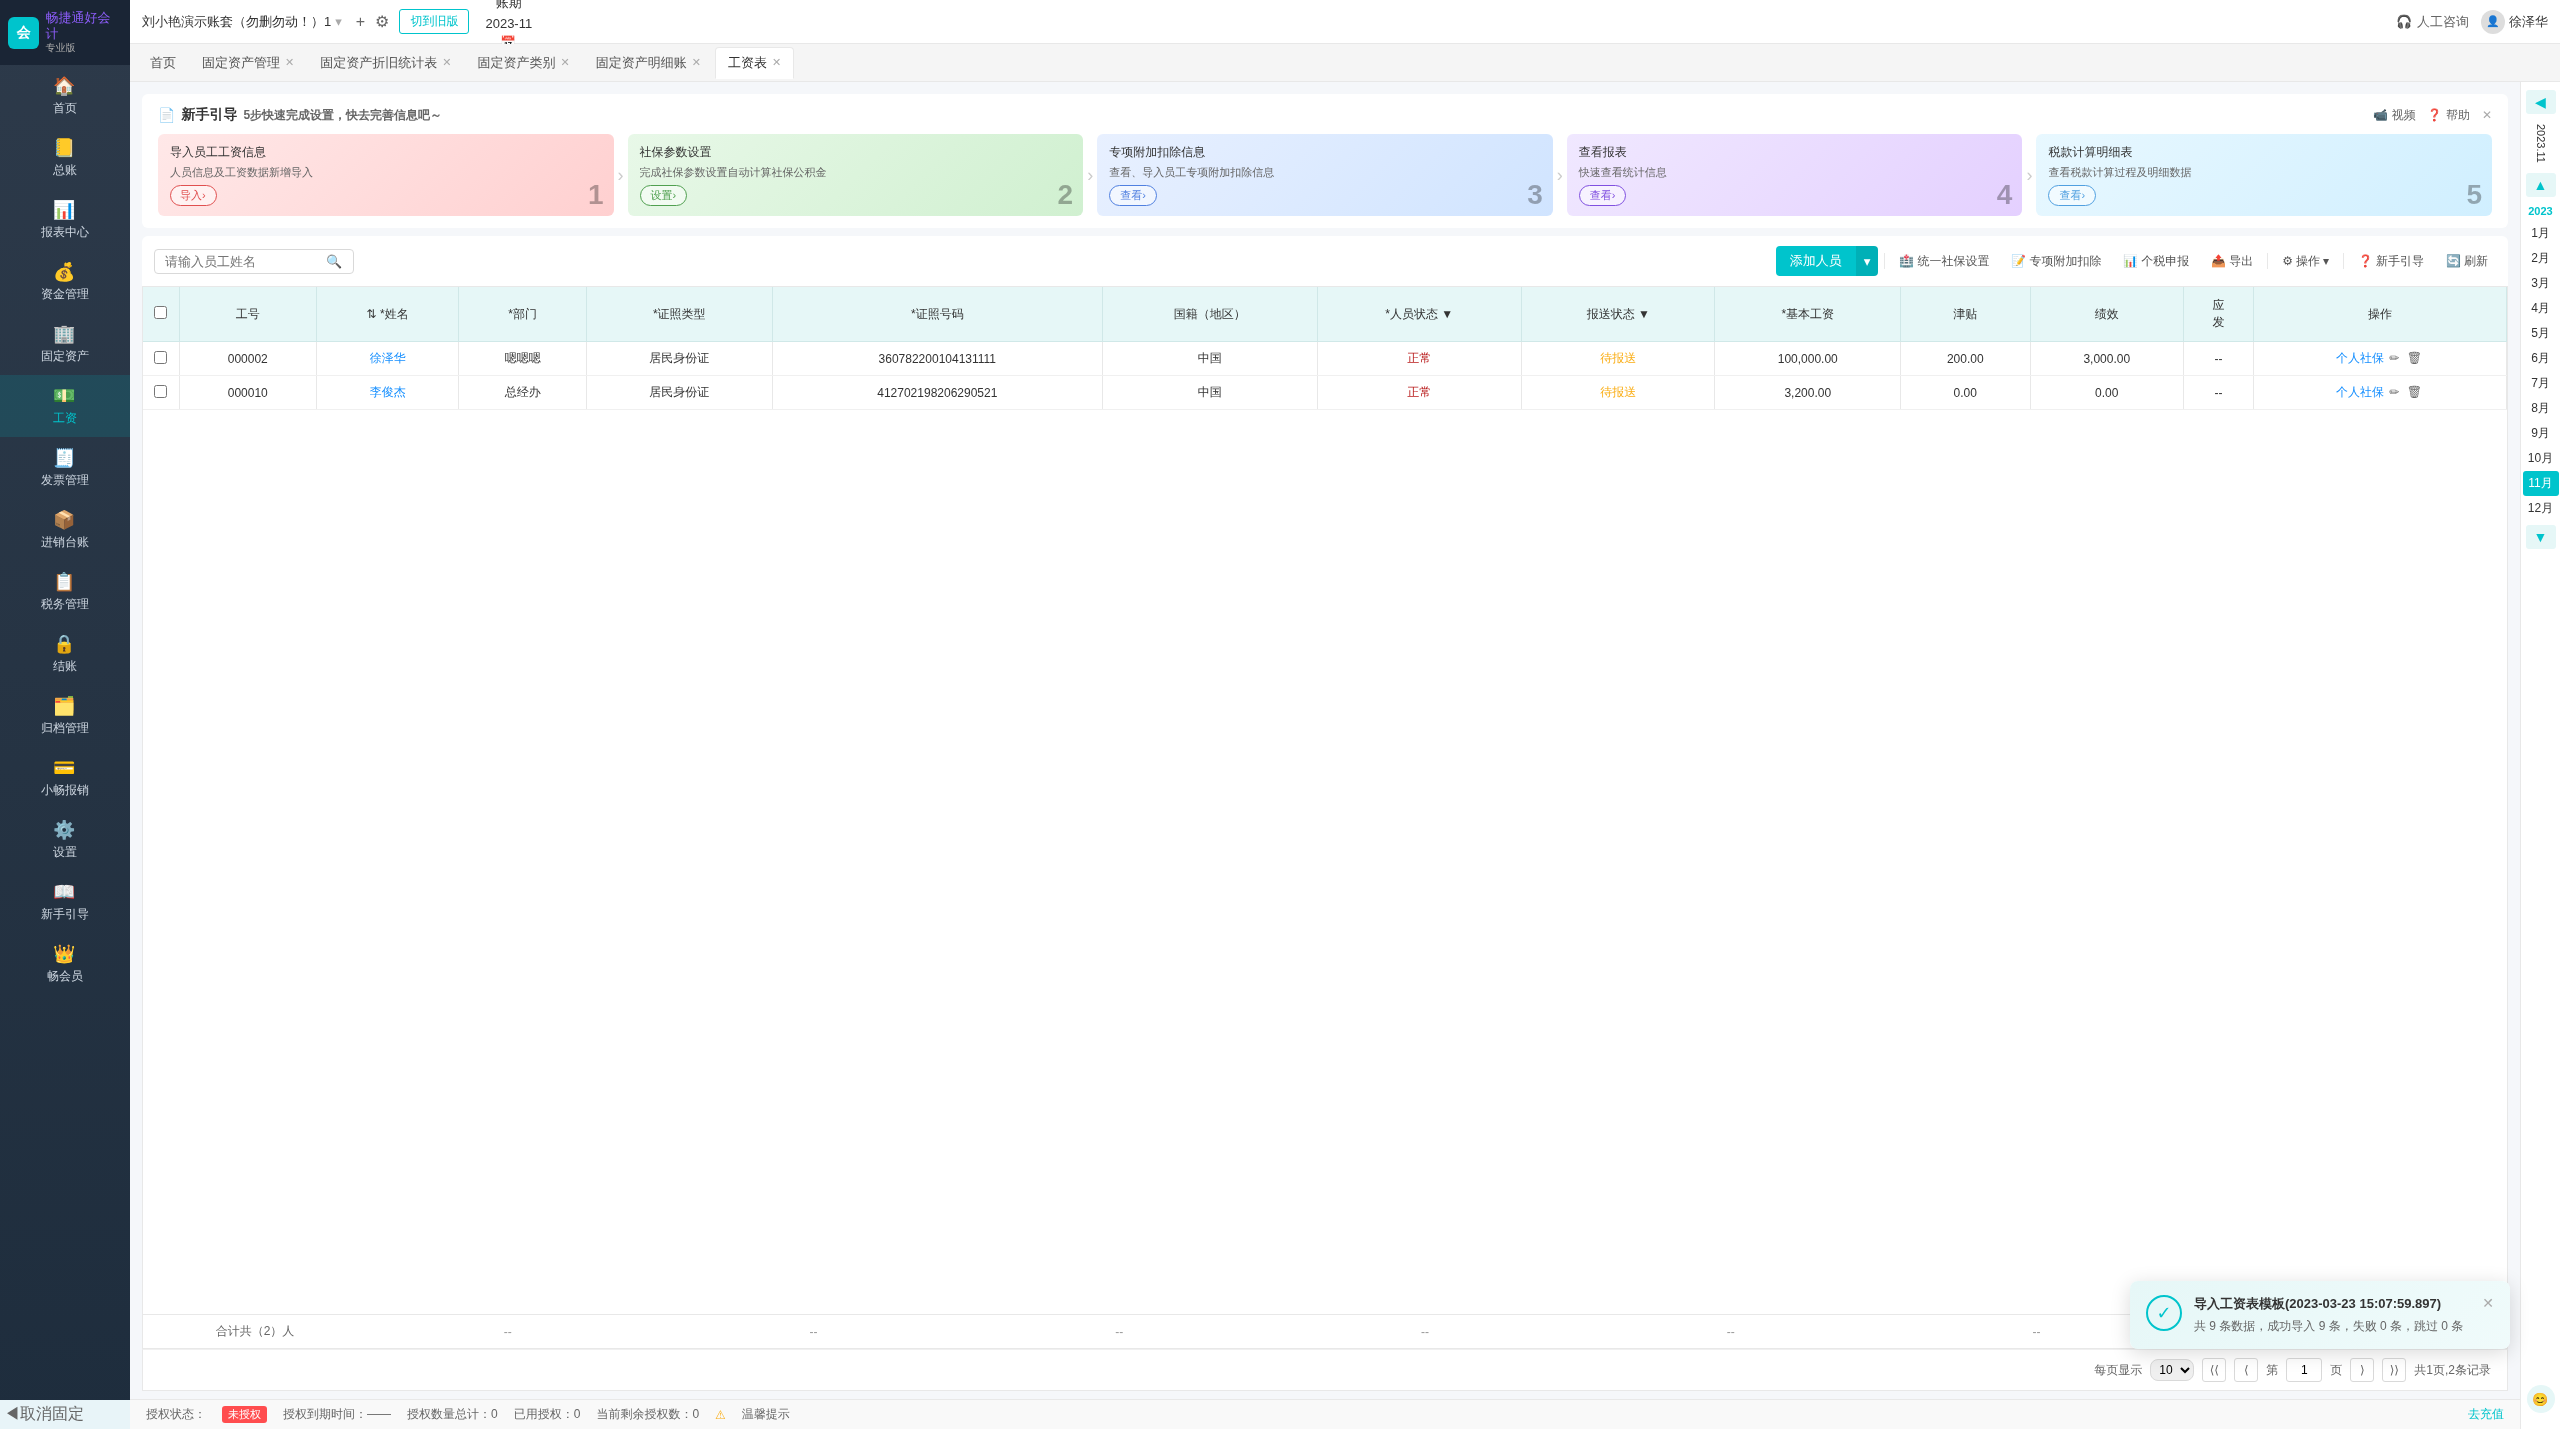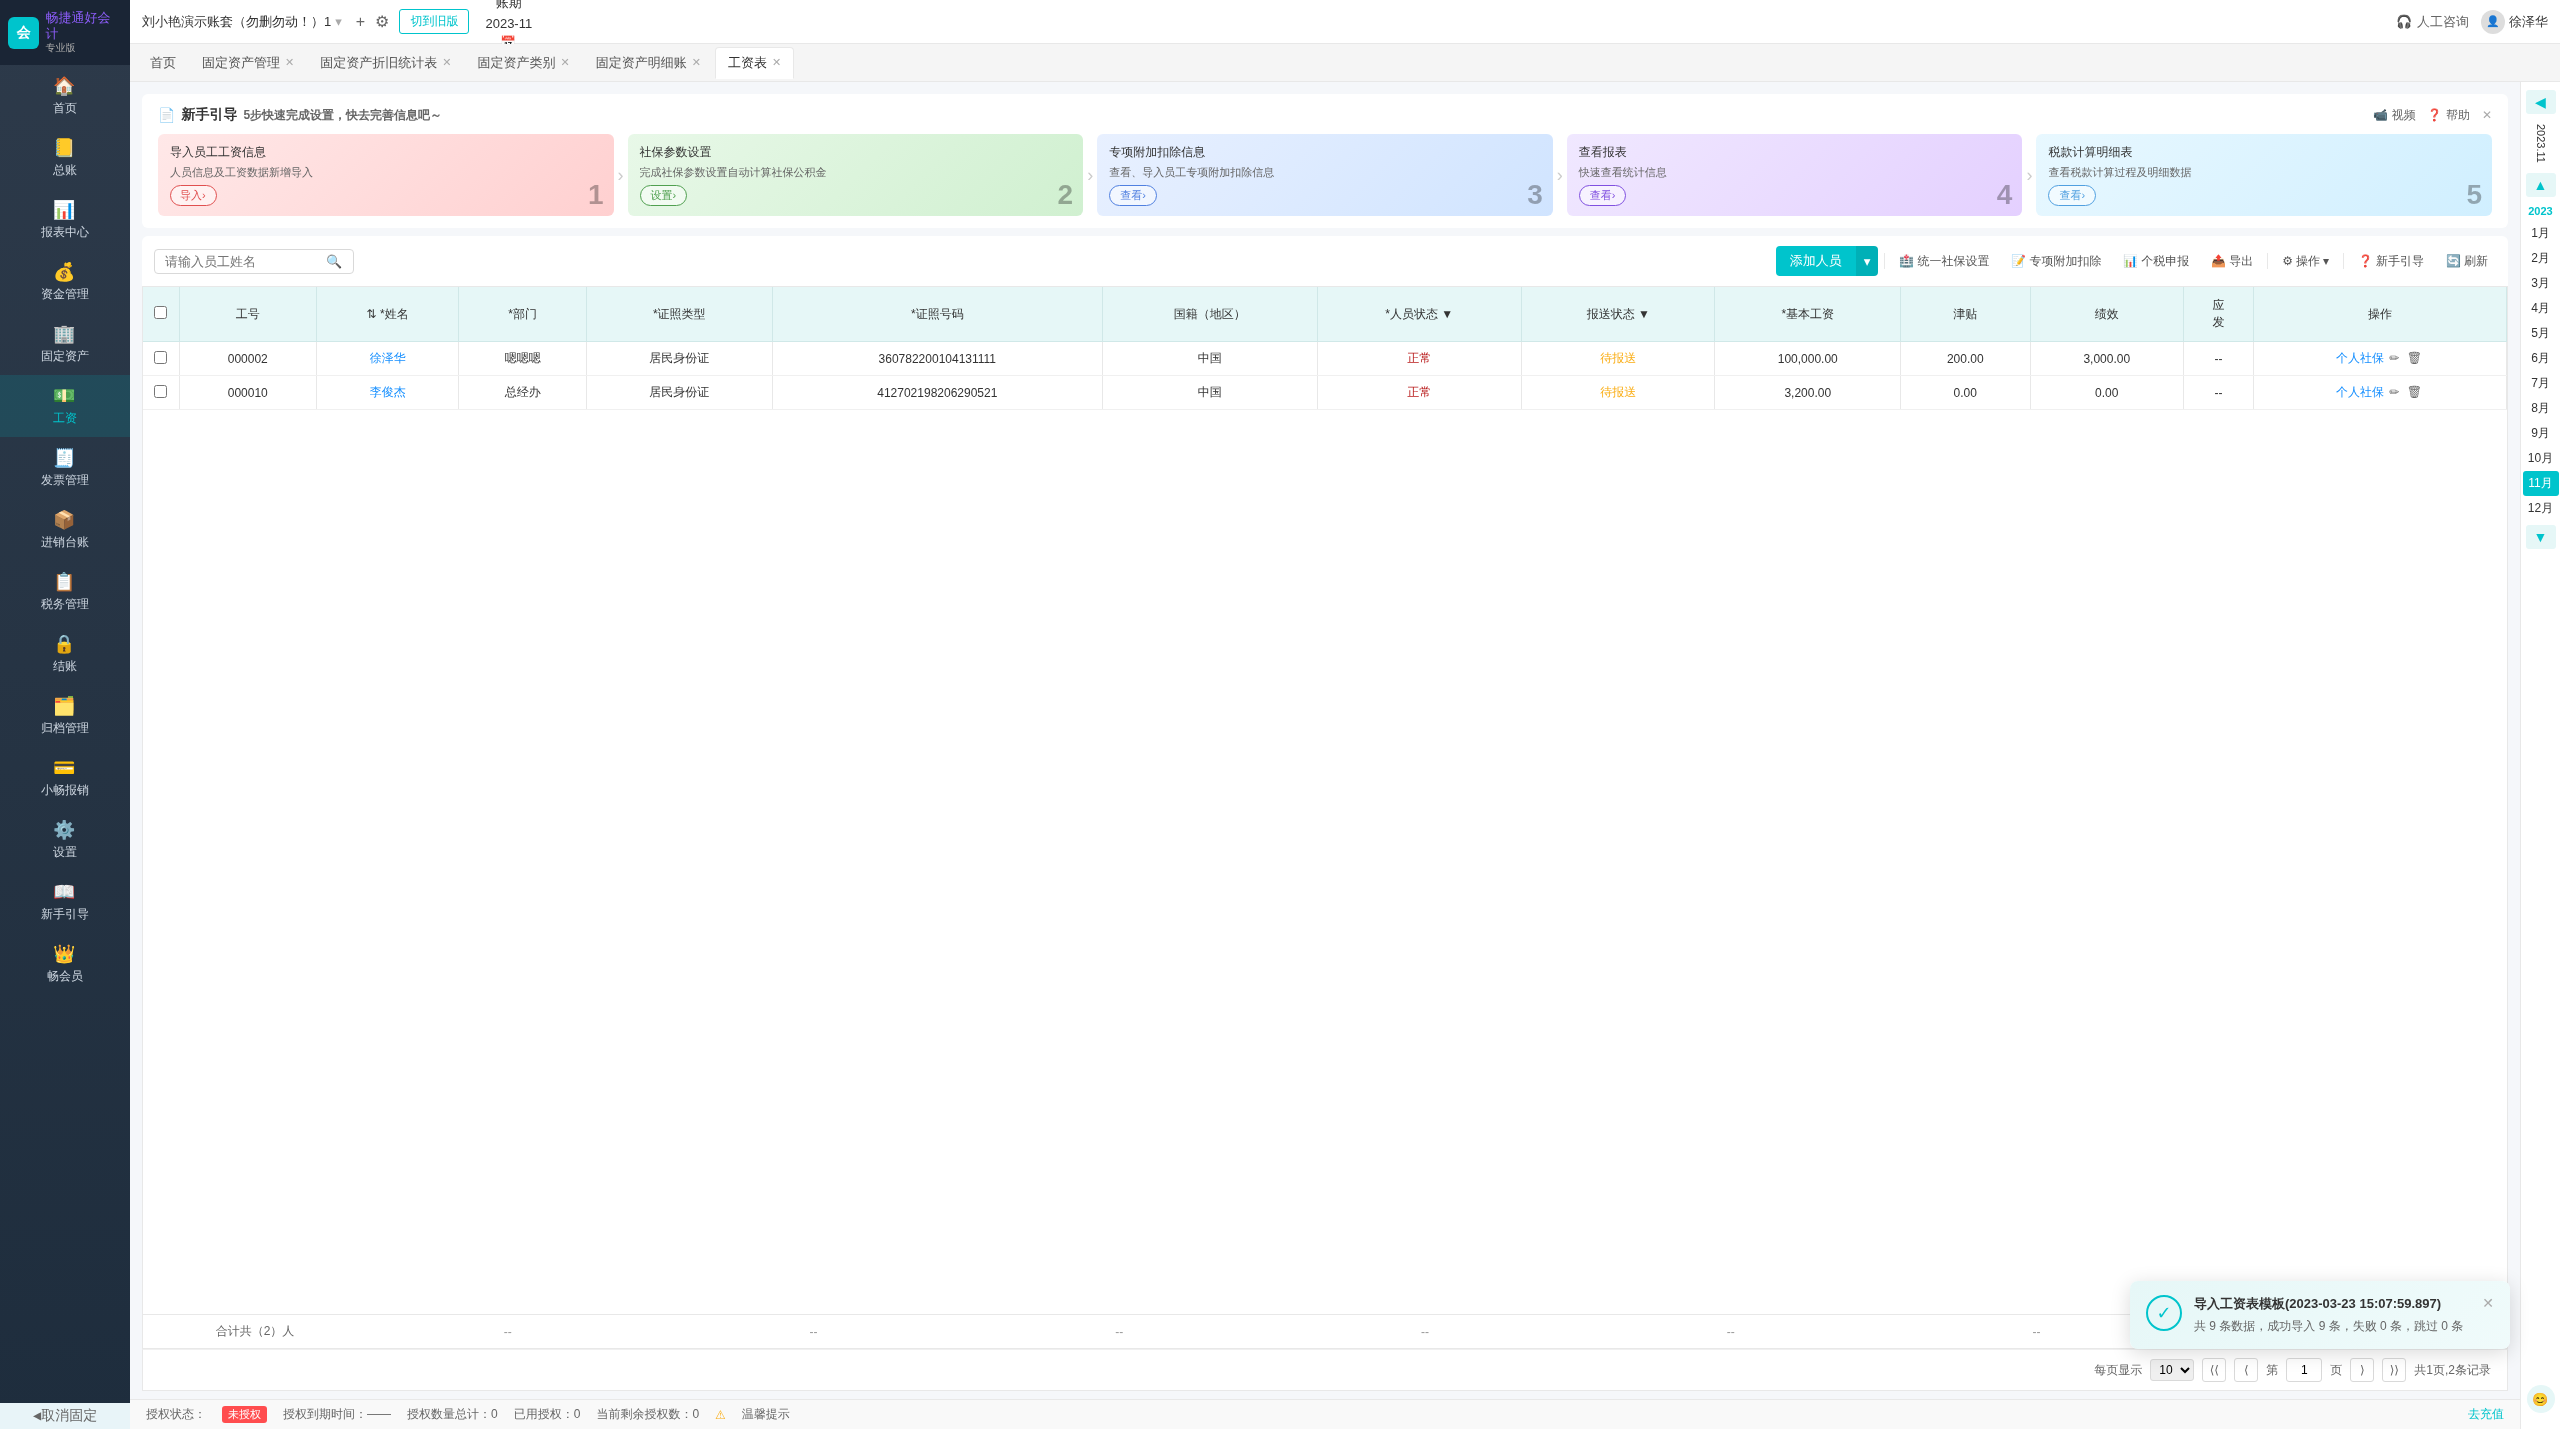--- a/index.html
+++ b/index.html
@@ -36,22 +36,22 @@
       padding: 10px 5px;
       color: #cdd6e0;
       cursor: pointer;
       font-size: 12px;
       gap: 3px;
     }
     .sidebar-item.active { background: rgba(0,196,204,0.15); color: #00c4cc; }
     .sidebar-item-icon { font-size: 18px; }
     .unfix-bar {
       background: #e8f4f8;
-      display: flex; align-items: center; justify-content: center;
-      padding: 4px; cursor: pointer; color: #666; font-size: 14px; gap: 4px; font-family: Liberation Mono, monospace;
+      display: flex; align-items: center; justify-content: flex-start;
+      padding: 4px; cursor: pointer; color: #666; font-size: 16px; gap: 4px;
     }
 
     
     .main { flex: 1; display: flex; flex-direction: column; overflow: hidden; }
 
     
     .topbar {
       background: white;
       border-bottom: 1px solid #e8e8e8;
       display: flex; align-items: center;
@@ -233,21 +233,21 @@
     .pagination-btn {
       width: 24px; height: 24px; display: flex; align-items: center; justify-content: center;
       border: 1px solid #d9d9d9; border-radius: 3px; cursor: pointer;
       background: white; color: #666;
     }
     .page-input {
       width: 36px; height: 24px; border: 1px solid #d9d9d9; border-radius: 3px;
       text-align: center; font-size: 12px;
     }
     .per-page-select {
-      border: 1px solid #d9d9d9; border-radius: 3px; padding: 2px 4px; font-size: 12px;
+      border: 1px solid #d9d9d9; border-radius: 8px; padding: 2px 4px; font-size: 12px;
     }
 
     
     .auth-bar {
       background: #f9f9f9;
       border-top: 1px solid #e8e8e8;
       padding: 6px 16px;
       display: flex; align-items: center; gap: 16px;
       font-size: 12px; color: #666;
       flex-shrink: 0;

